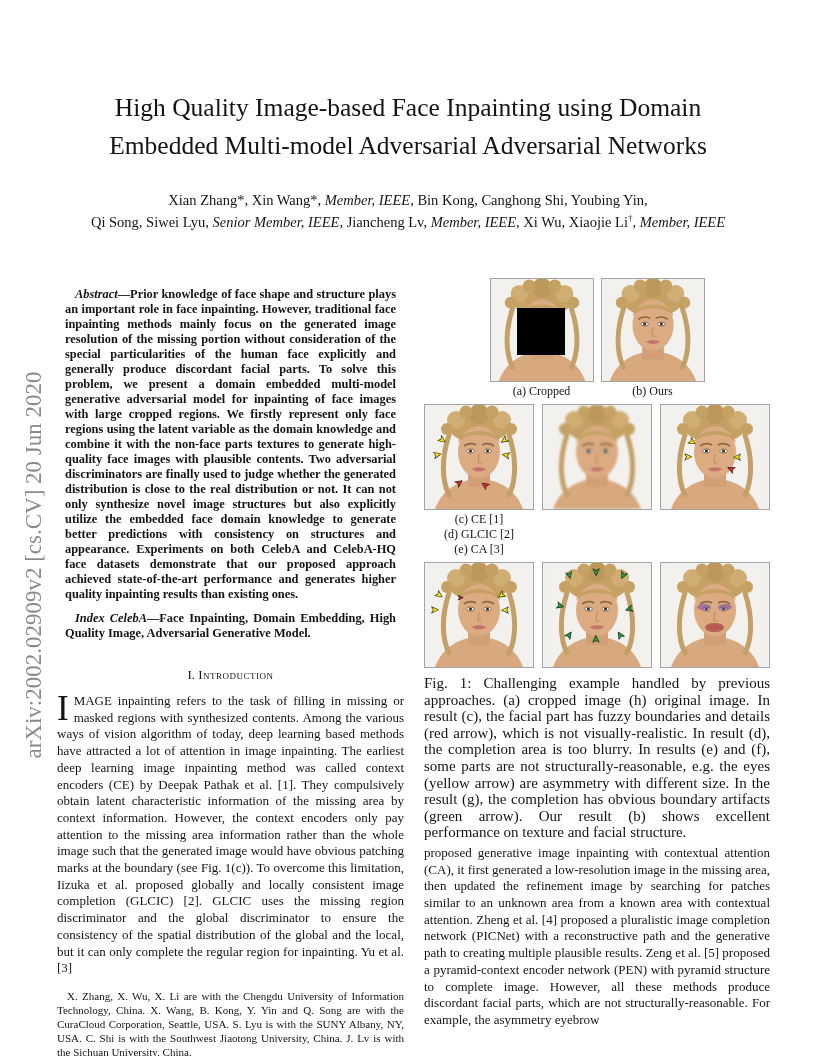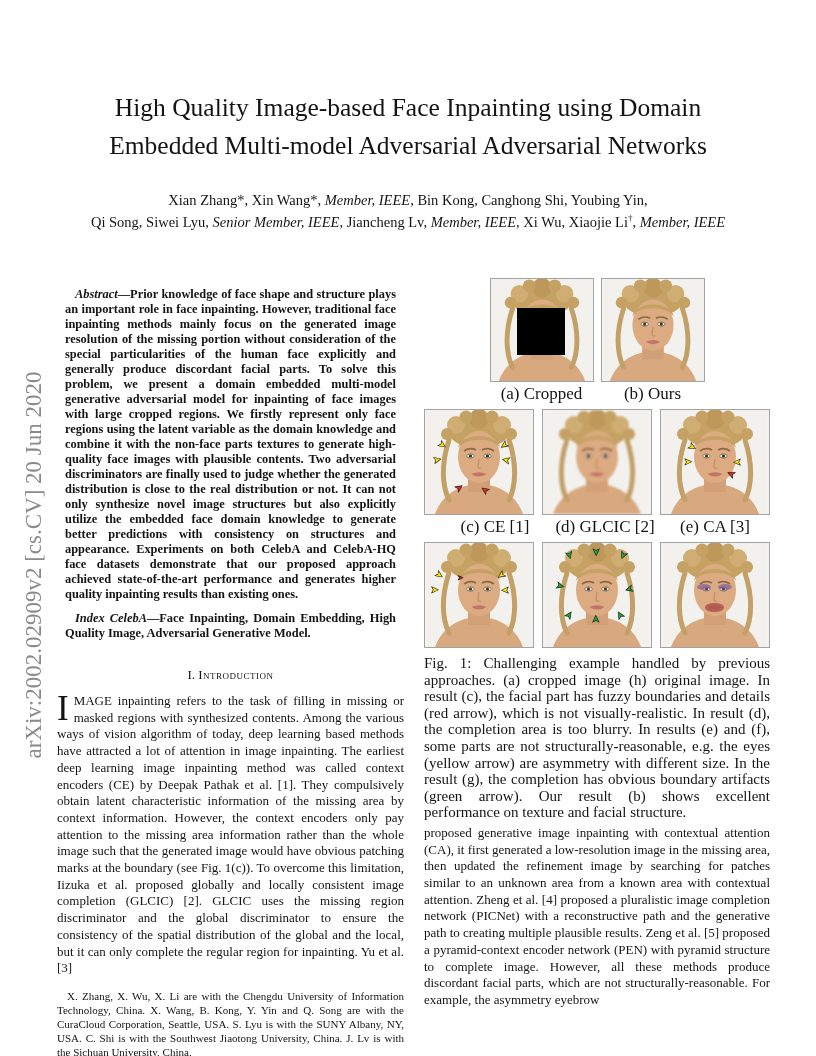--- a/index.html
+++ b/index.html
@@ -46,23 +46,23 @@
   .fig-row{display:flex;}
   .row-top{justify-content:center;gap:7px;}
   .row-grid{justify-content:space-between;margin-top:2px;}
   .panel{position:relative;background:#f5f3f0;border:1px solid #a3a3a3;
          box-sizing:border-box;overflow:hidden;}
   .row-top .panel{width:104px;height:104px;}
   .row-grid .panel{width:110px;height:106px;}
   .panel svg{width:100%;height:100%;display:block;}
   .blurred svg{filter:blur(1.1px);}
   .mask{position:absolute;left:26%;top:28%;width:47%;height:47%;background:#000;}
-  .fig-labels{display:flex;font-size:17px;padding:2px 0 3px 0;}
+  .fig-labels{display:flex;font-size:12px;padding:2px 0 3px 0;}
   .labels-top{justify-content:center;gap:7px;}
-  .labels-grid{justify-content:flex-end;}
+  .labels-grid{justify-content:space-between;flex-direction:column;}
   .fig-labels span{display:inline-block;text-align:center;}
   .labels-top span{width:104px;}
   .labels-grid span{width:110px;}
 
   .arrow{position:absolute;font-family:"DejaVu Sans",sans-serif;font-size:10px;
          line-height:1;-webkit-text-stroke:.5px #222;text-shadow:0 0 1px #333;}
   .ay{color:#ffe400;}
   .ar{color:#e8241c;}
   .ag{color:#18a437;}
 

